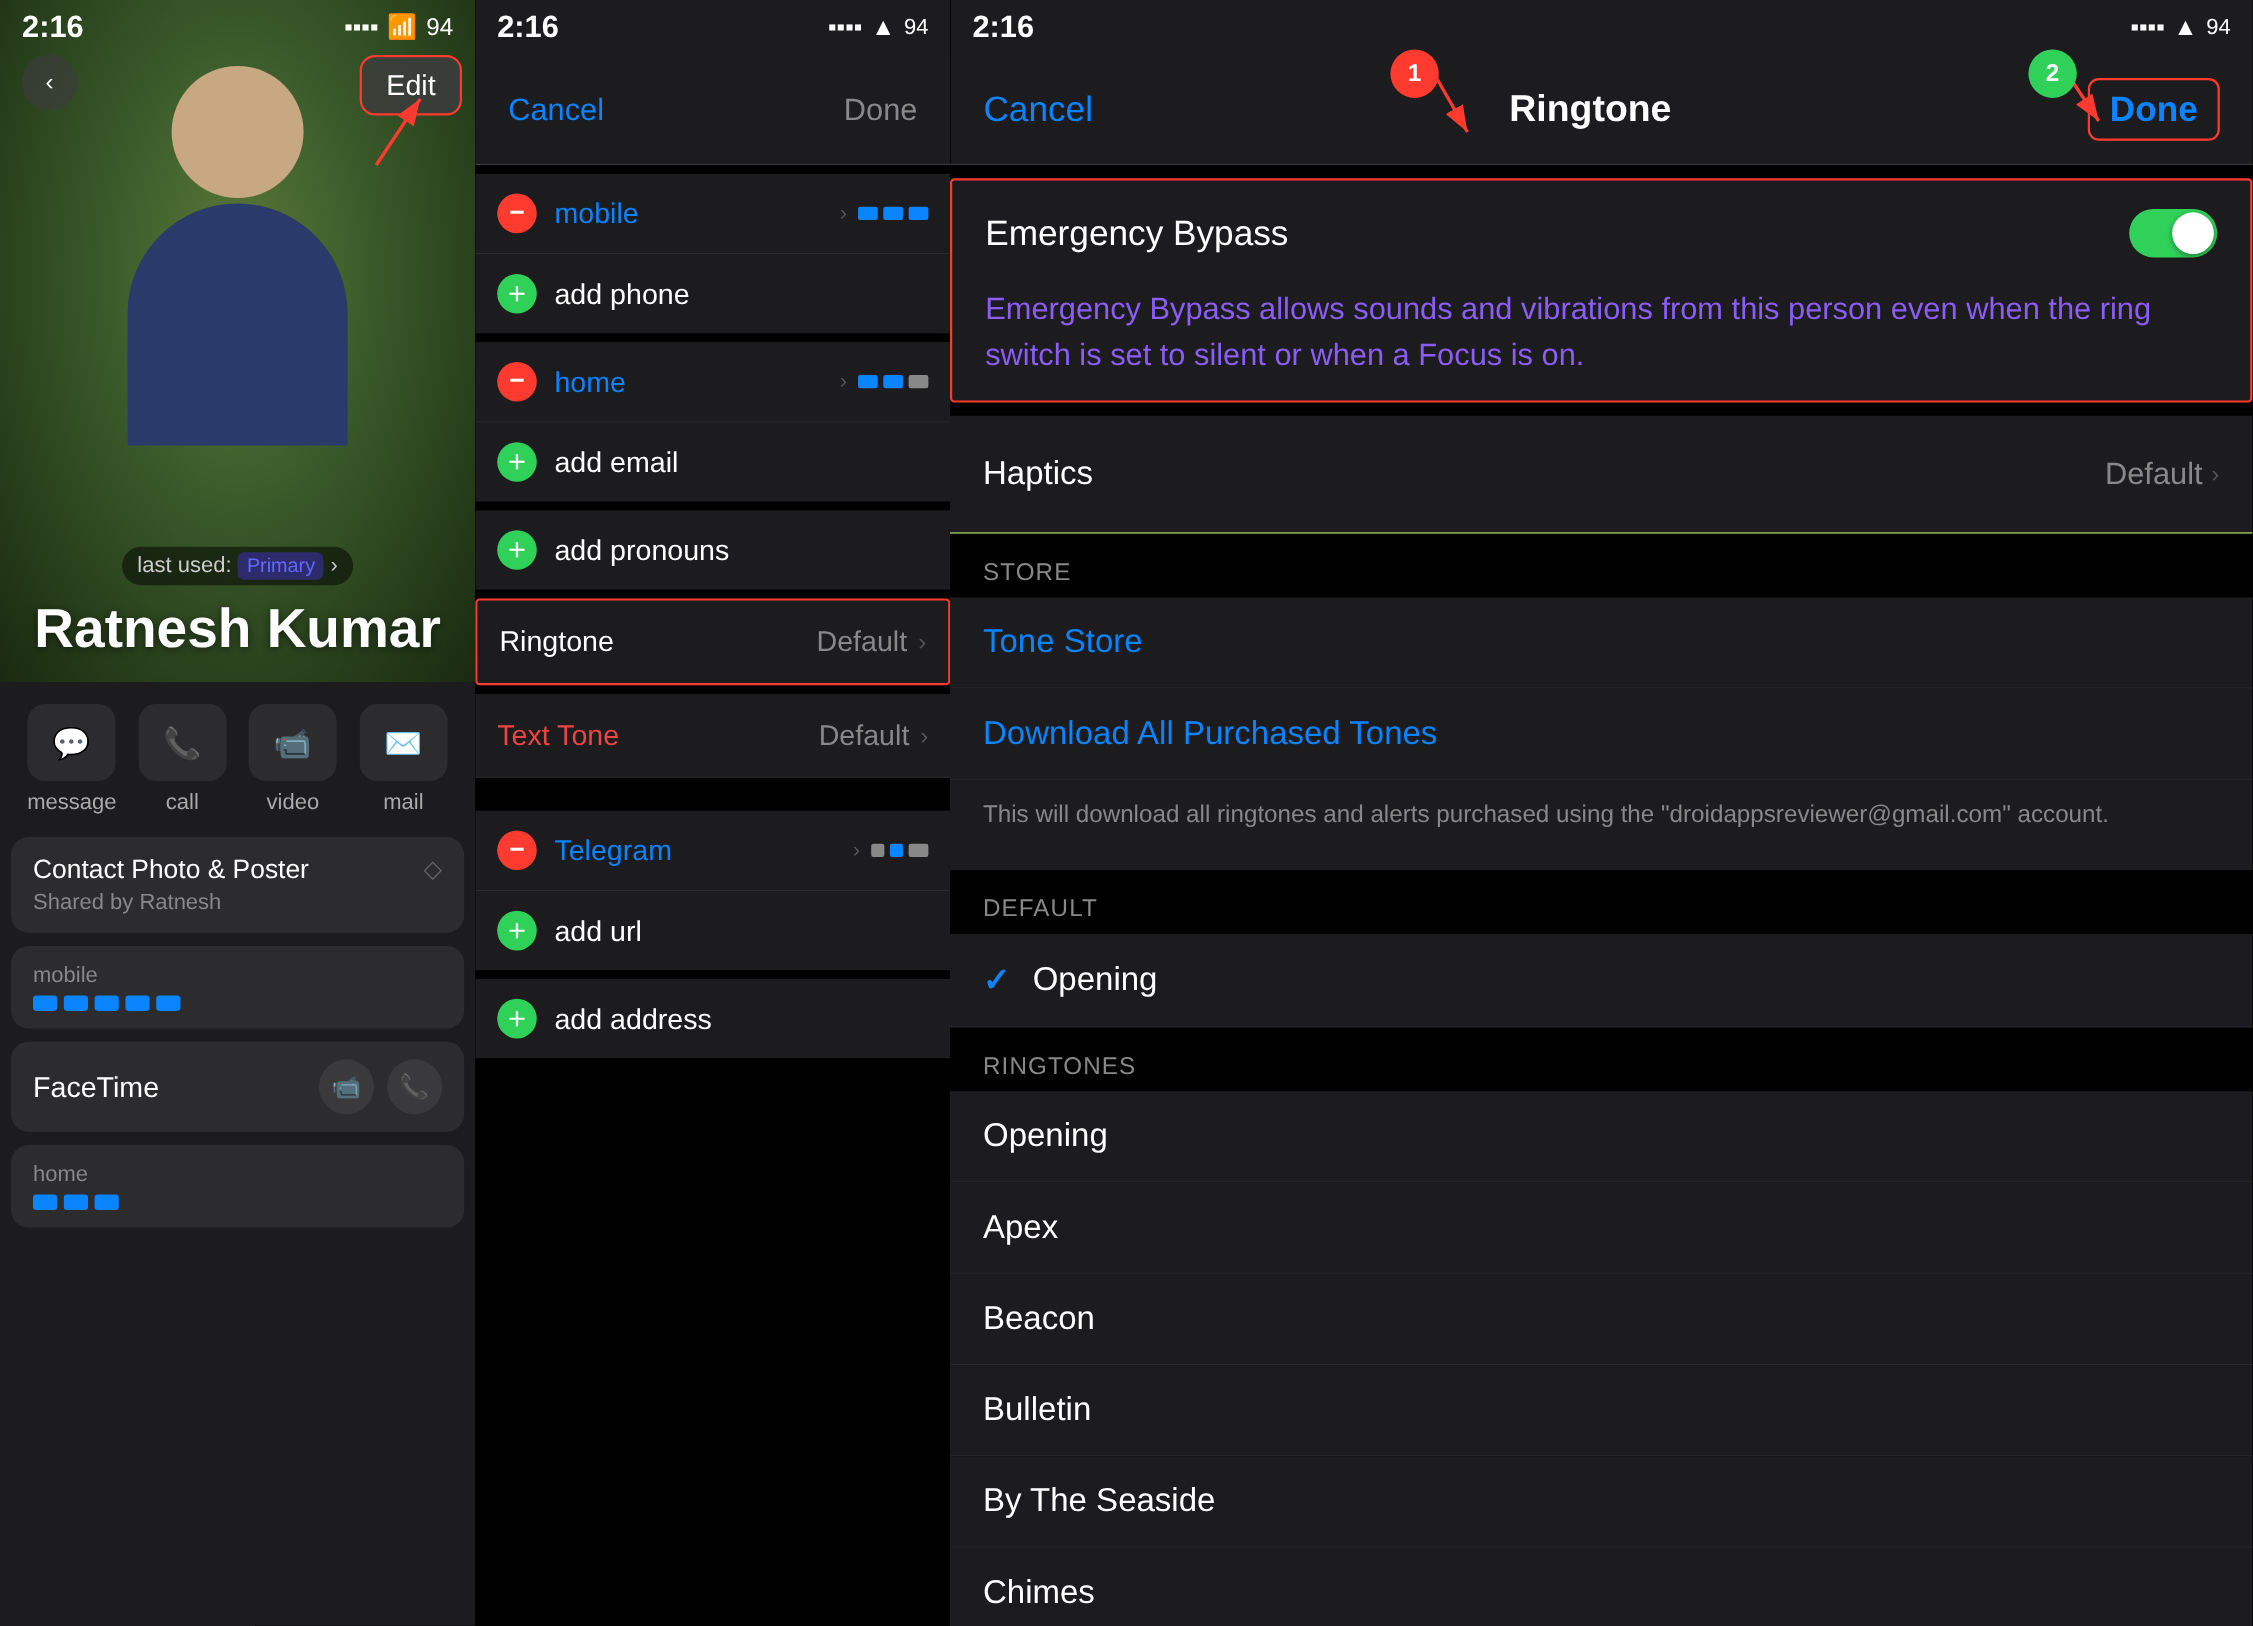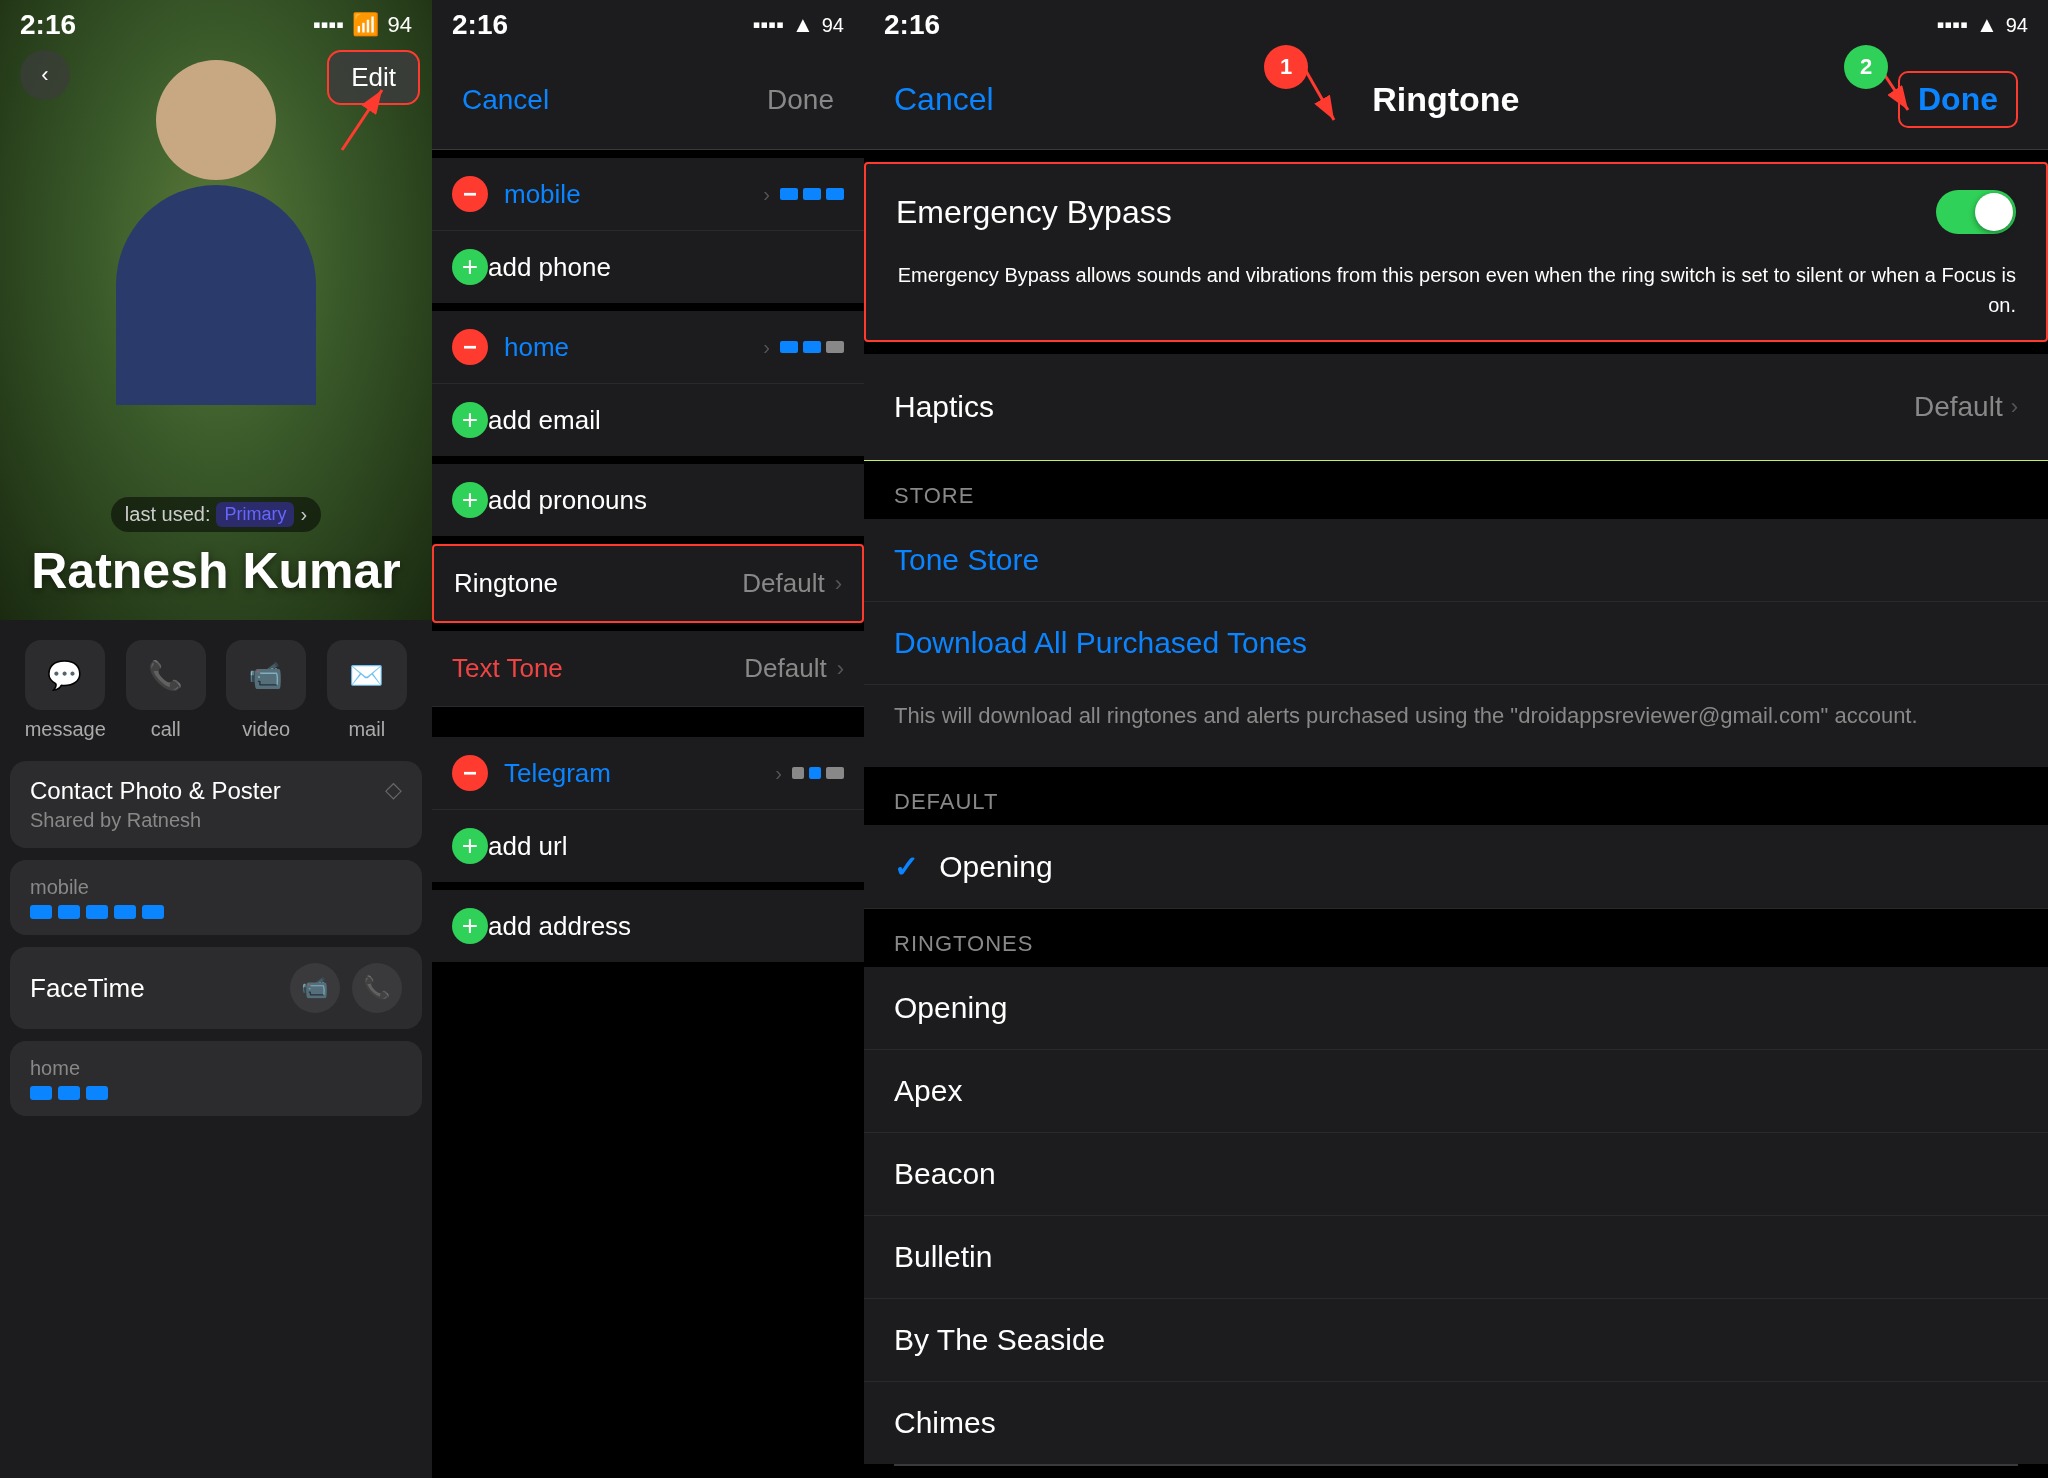--- a/index.html
+++ b/index.html
@@ -320,20 +320,21 @@
     }
     .p2-field-label {
       color: #0a84ff;
       font-size: 26px;
       margin-left: 16px;
       flex: 1;
     }
     .p2-field-label-plain {
       color: #fff;
       font-size: 26px;
+      margin-left: 16px;
       flex: 1;
     }
     .p2-field-chevron {
       color: #555;
       font-size: 20px;
     }
     .p2-phone-dots {
       display: flex;
       gap: 5px;
       align-items: center;
@@ -486,25 +487,24 @@
       position: absolute;
       right: 3px;
       top: 3px;
       width: 38px;
       height: 38px;
       background: #fff;
       border-radius: 50%;
       box-shadow: 0 2px 6px rgba(0,0,0,0.4);
     }
     .emergency-desc {
-      color: #ffffff;
-      font-size: 20px;
+      color: #8b5cf6;
+      font-size: 28px;
       padding: 0 30px 20px 30px;
       line-height: 1.5;
-      text-align: right;
     }
     .p3-list-row {
       display: flex;
       align-items: center;
       padding: 36px 30px;
       border-bottom: 1px solid #bef264;
       background: #1c1c1e;
     }
     .p3-list-label {
       color: #fff;

